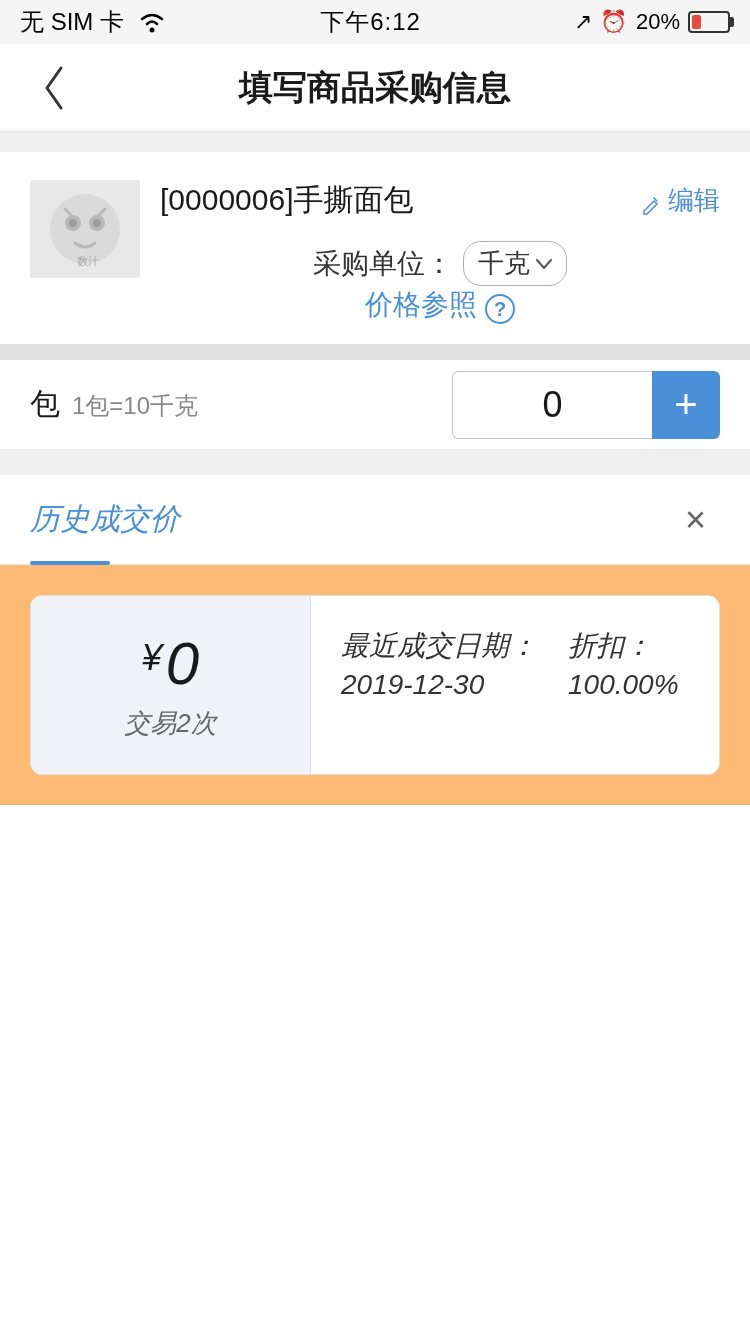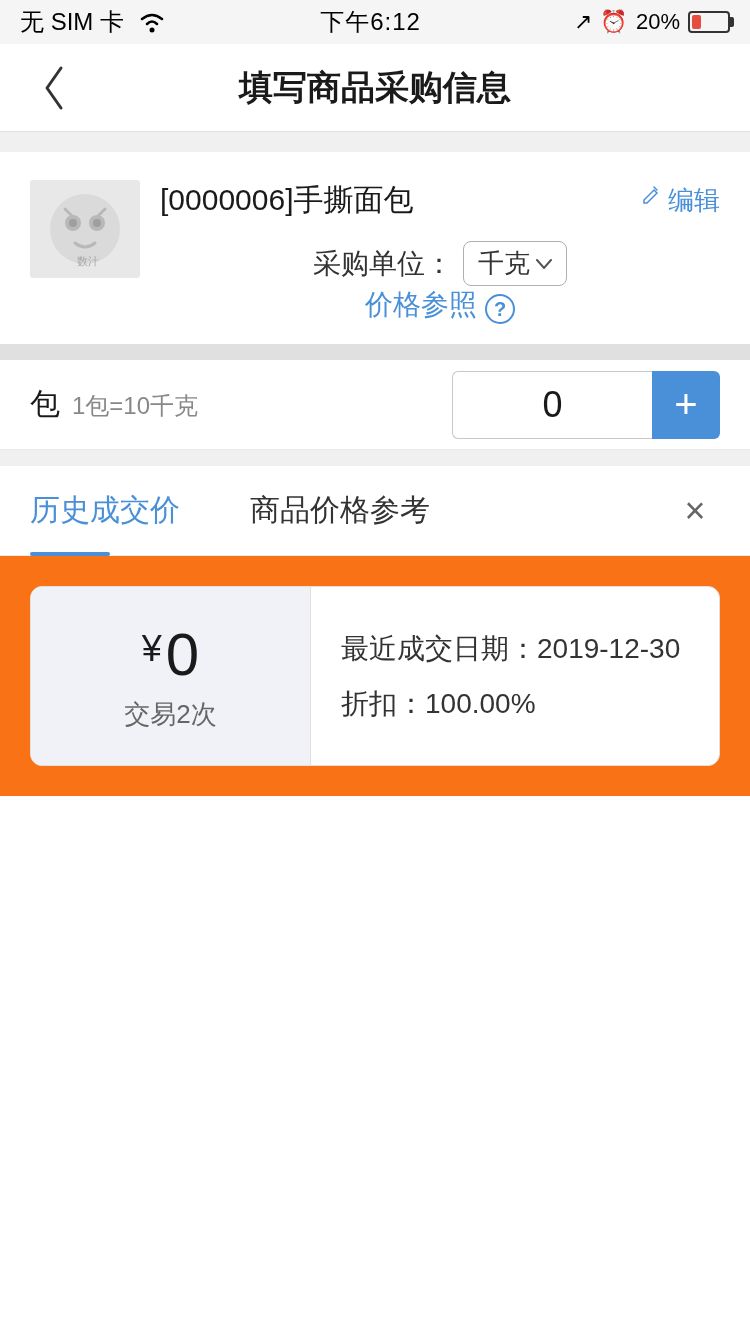--- a/index.html
+++ b/index.html
@@ -141,39 +141,39 @@
     }
     .product-name {
       font-size: 30px;
       color: #1a1a1a;
       font-weight: 500;
     }
     .edit-btn {
       font-size: 26px;
       color: #4a90d9;
       display: flex;
-      align-items: flex-start;
+      align-items: flex-end;
       gap: 4px;
       cursor: pointer;
     }
     .product-unit-row {
       display: flex;
       align-items: center;
       justify-content: space-between;
       flex-direction: column;
     }
     .unit-label {
       font-size: 28px;
       color: #333;
     }
     .unit-select {
       display: inline-flex;
       align-items: center;
       border: 1px solid #b0b0b0;
-      border-radius: 8px;
+      border-radius: 18px;
       padding: 4px 14px;
       font-size: 26px;
       color: #333;
       background: #fff;
       gap: 6px;
       cursor: pointer;
     }
     .price-ref {
       font-size: 28px;
       color: #4a90d9;
@@ -253,22 +253,23 @@
       align-items: center;
       justify-content: center;
       font-size: 40px;
       color: #fff;
       cursor: pointer;
       border: none;
     }
 
     
     .tab-section {
-      background: #f97316;
-      margin-top: 16px;
+      background: #fdba74;
+      margin-top: 25px;
+      font-style: italic;
     }
     .tab-header {
       background: #fff;
       display: flex;
       align-items: center;
       padding: 0 30px;
       height: 90px;
       border-bottom: 1px solid #e8e8e8;
       position: relative;
     }
@@ -352,21 +353,20 @@
     }
     .price-trades {
       font-size: 26px;
       color: #666;
       margin-top: 8px;
     }
     .price-card-right {
       flex: 1;
       padding: 30px 30px;
       display: flex;
-      flex-direction: column;
       justify-content: center;
       gap: 16px;
     }
     .price-detail-row {
       font-size: 28px;
       color: #333;
       line-height: 1.4;
     }
 
     
@@ -472,23 +472,20 @@
       <span>+</span>
     </button>
   </div>
 </div>
 
 <div class="tab-section">
   <div class="tab-header">
     <div class="tab-item active">
       <span>历史成交价</span>
     </div>
-    <div class="tab-item inactive">
-      <span>商品价格参考</span>
-    </div>
     <div class="tab-close">
       <span>×</span>
     </div>
   </div>
 
   <div class="price-card-area">
     <div class="price-card">
       <div class="price-card-left">
         <div class="price-amount">
           <span class="price-currency">¥</span>

